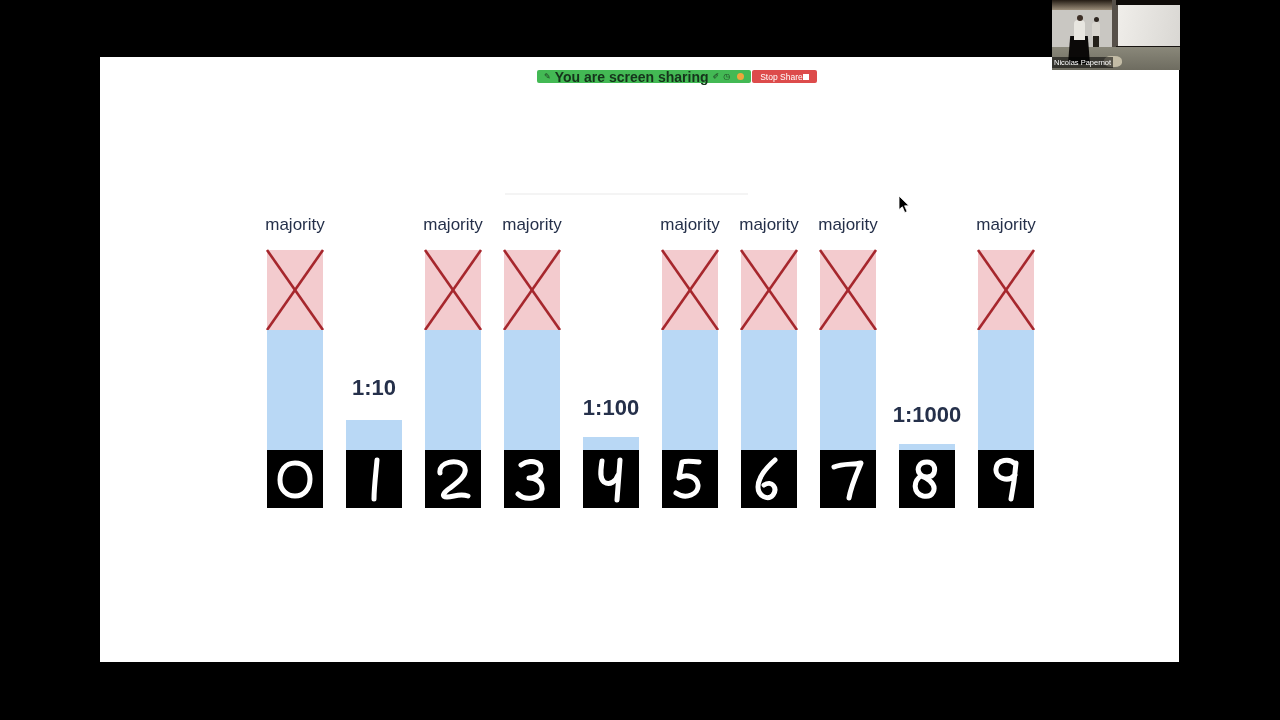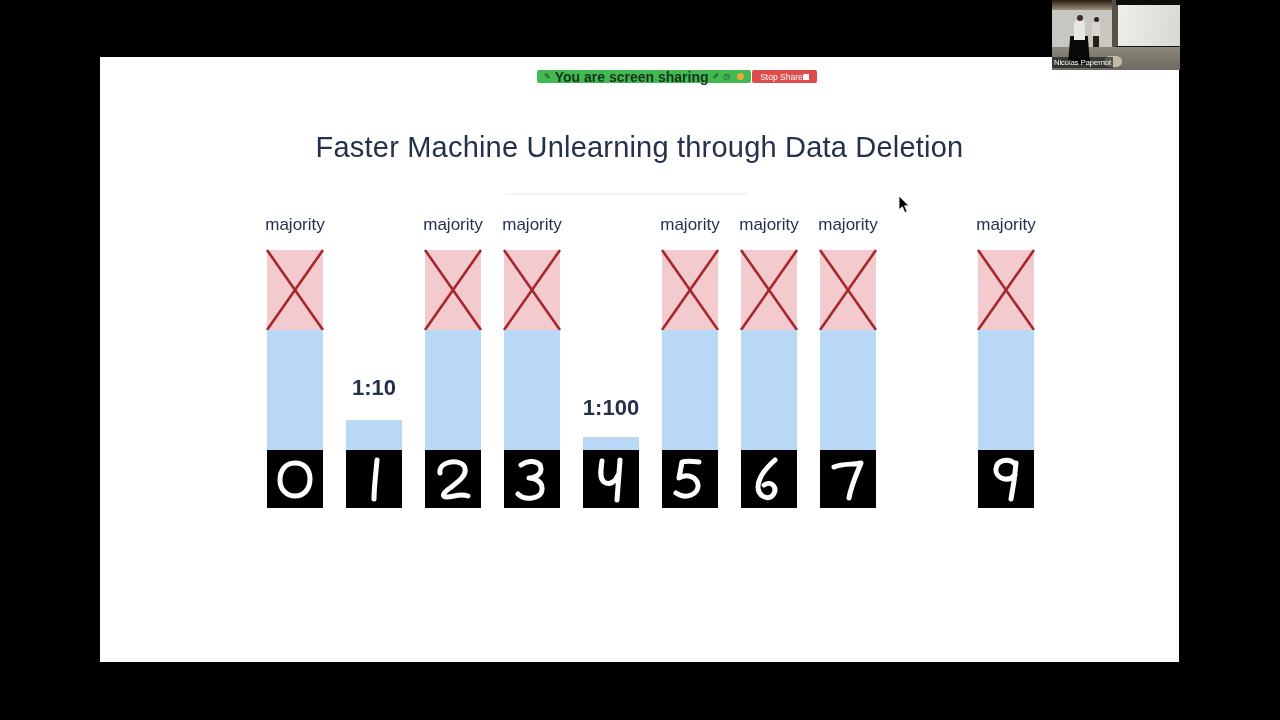--- a/index.html
+++ b/index.html
@@ -49,21 +49,20 @@
 
   
   #cursor{position:absolute;left:898px;top:196px;width:12px;height:18px;}
 </style>
 </head>
 <body>
 
 <div id="screen">
 
   <div id="slide">
-    <div class="slide-title">Faster Machine Unlearning through Data Deletion</div>
     <div class="ghost-line"></div>
     <div id="rus-chart">
         <div class="col" style="left: 156px;">
           <div class="maj-label">majority</div>
           <div class="pink">
             <svg viewBox="0 0 66 90">
               <line x1="5" y1="5" x2="61" y2="85"></line>
               <line x1="61" y1="5" x2="5" y2="85"></line>
             </svg>
           </div>
@@ -142,20 +141,27 @@
           <div class="maj-label">majority</div>
           <div class="pink">
             <svg viewBox="0 0 66 90">
               <line x1="5" y1="5" x2="61" y2="85"></line>
               <line x1="61" y1="5" x2="5" y2="85"></line>
             </svg>
           </div>
           <div class="blue" style="top: 123px; height: 120px;"></div>
           <div class="digit"><svg viewBox="0 0 56 58">
               <path d="M14 17 C 23 13 33 15 41 13 C 36 25 31 36 29 48"></path>
+            </svg></div>
+        </div>
+        <div class="col" style="left: 788px;">
+          <div class="ratio-label" style="top: 195px;">1:1000</div>
+          <div class="blue" style="top: 237px; height: 6px;"></div>
+          <div class="digit"><svg viewBox="0 0 56 58">
+              <path d="M28 12 C 20 12 17 19 21 24 C 24 28 33 28 35 23 C 37 17 34 12 28 12 Z M22 26 C 14 31 14 43 24 46 C 34 48 39 38 31 31 C 28 28 25 27 22 26 Z"></path>
             </svg></div>
         </div>
         <div class="col" style="left: 867px;">
           <div class="maj-label">majority</div>
           <div class="pink">
             <svg viewBox="0 0 66 90">
               <line x1="5" y1="5" x2="61" y2="85"></line>
               <line x1="61" y1="5" x2="5" y2="85"></line>
             </svg>
           </div>

